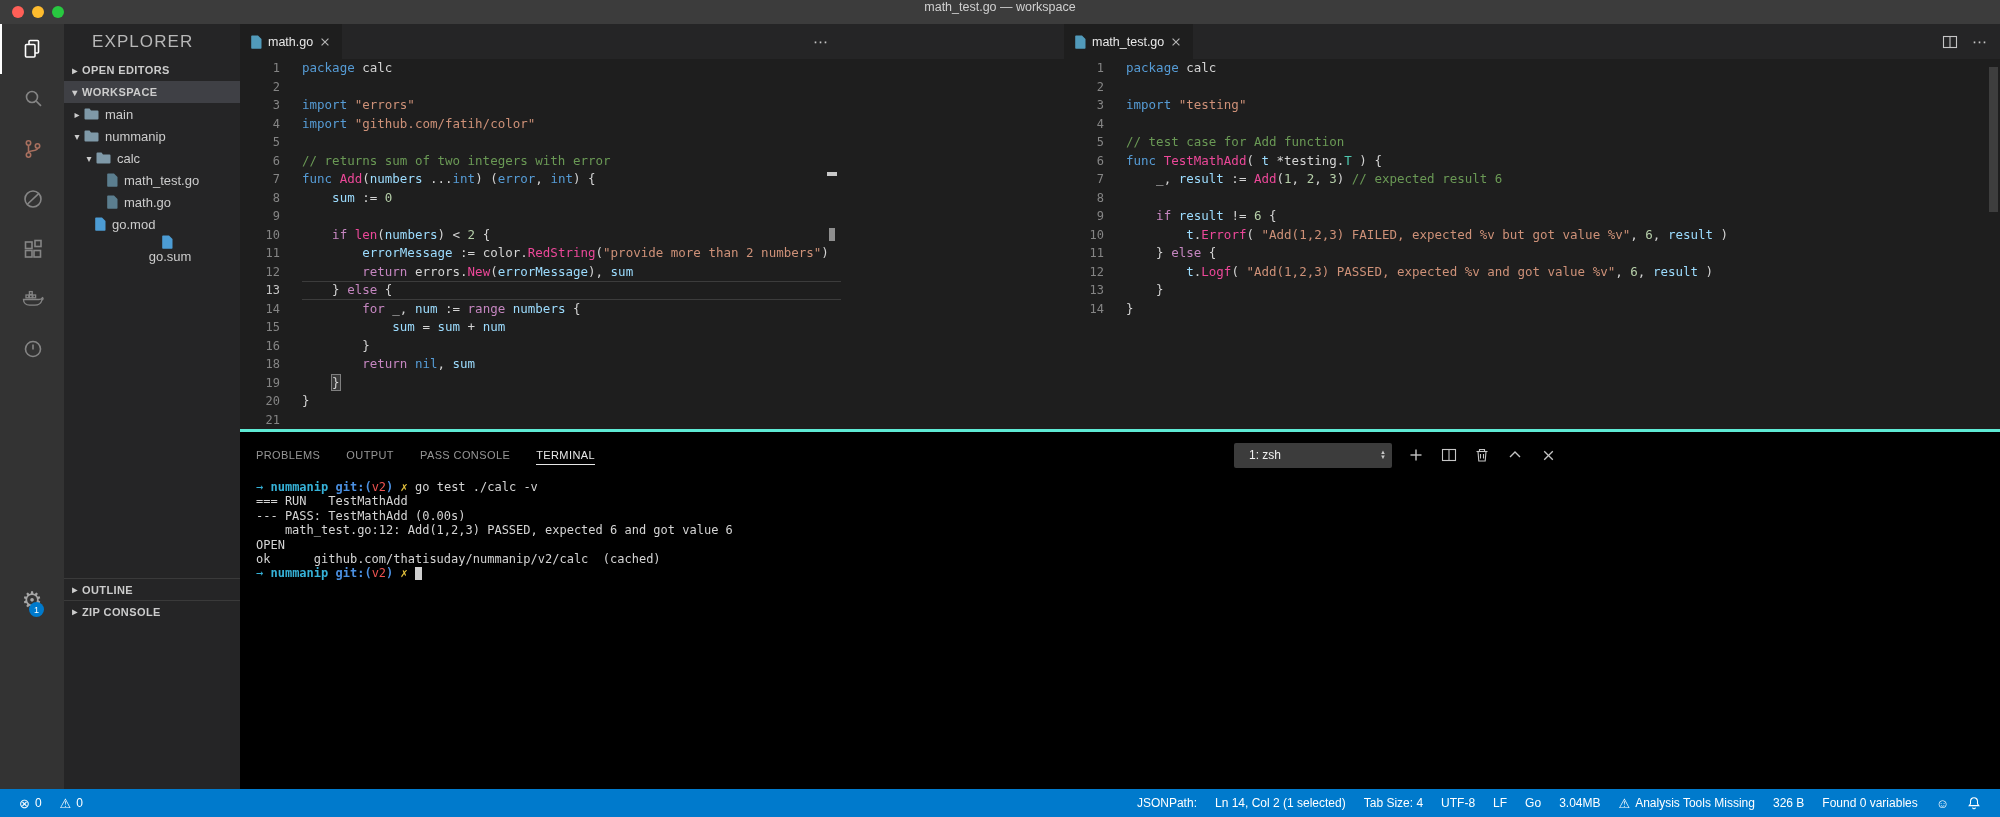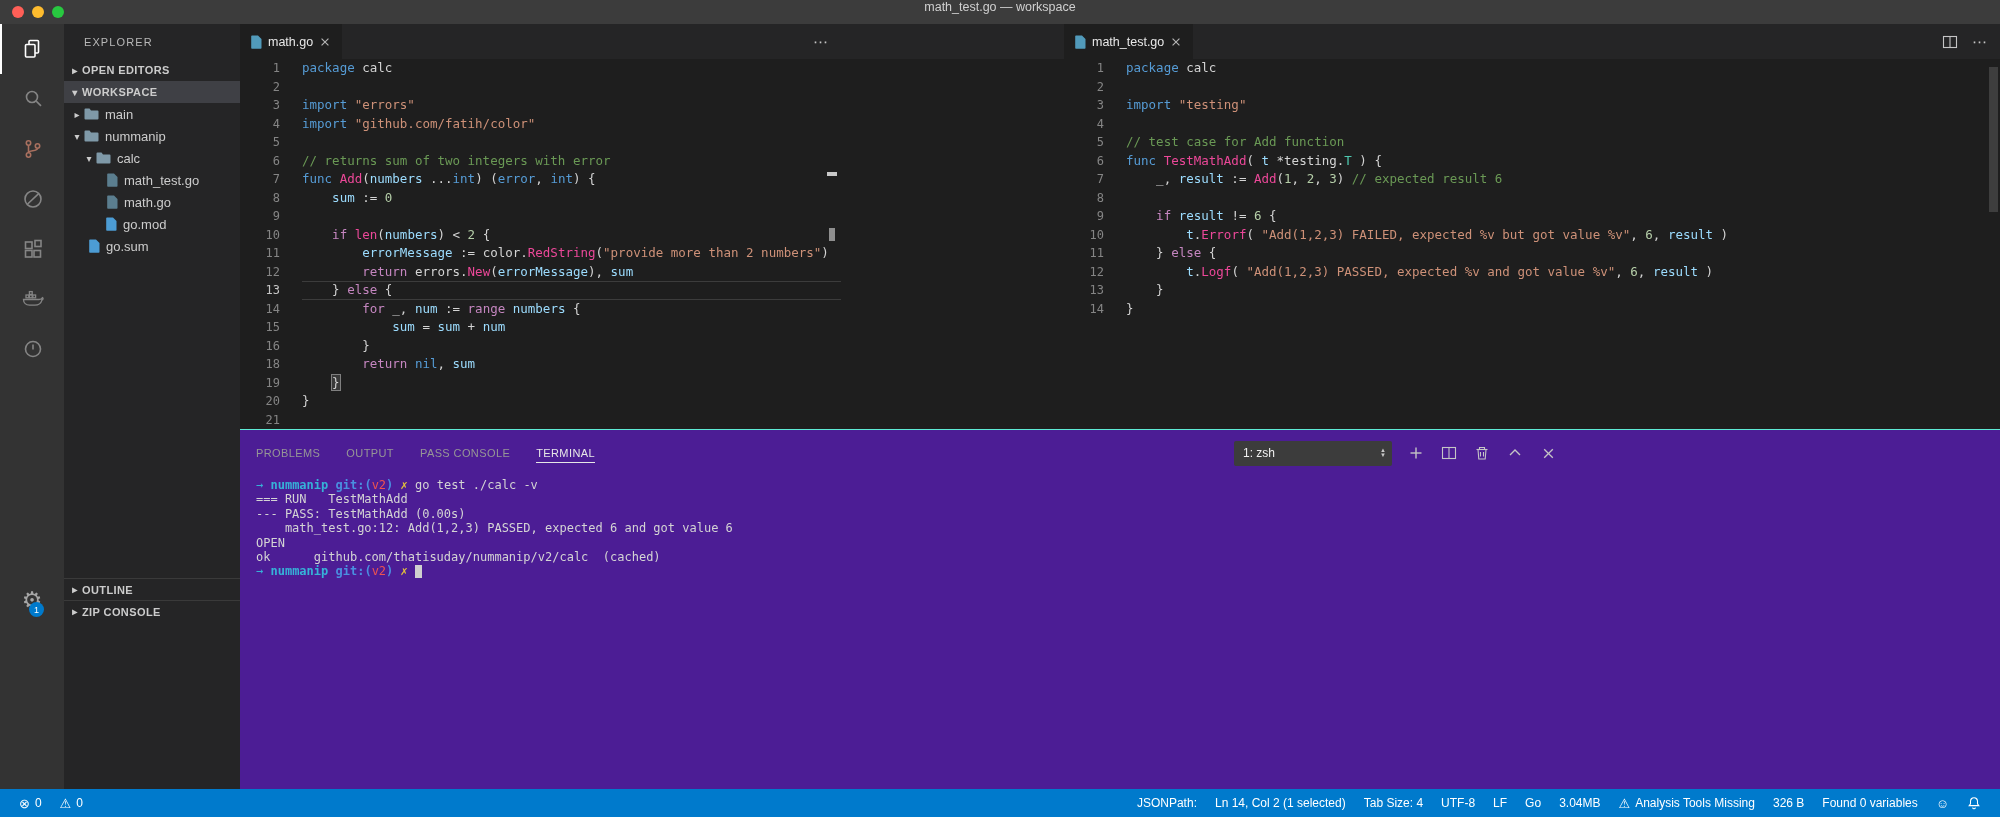--- a/index.html
+++ b/index.html
@@ -14,21 +14,21 @@
   .win-title{font-size:12.5px;color:#d0d0d0}
   
   .main{display:flex;height:765px}
   .activitybar{width:64px;background:#333333;flex:none;position:relative}
   .ab-item{height:50px;display:flex;align-items:center;justify-content:center;color:#858585;border-left:2px solid transparent}
   .ab-item.active{color:#ffffff;border-left-color:#ffffff}
   .settings{position:absolute;top:558px;left:0;width:64px;height:36px;display:flex;align-items:center;justify-content:center;color:#a6a6a6;font-size:23px}
   .badge{position:absolute;left:29px;top:578px;width:15px;height:15px;border-radius:50%;background:#007acc;color:#fff;font-size:9px;display:flex;align-items:center;justify-content:center}
   
   .sidebar{width:176px;background:#252526;flex:none;position:relative;color:#cccccc;overflow:hidden}
-  .sb-title{height:35px;display:flex;align-items:center;padding-left:20px;font-size:11px;letter-spacing:1.1px;color:#b8b8b8}
+  .sb-title{height:35px;display:flex;align-items:center;padding-left:28px;font-size:17px;letter-spacing:1.1px;color:#b8b8b8}
   .section-row{height:22px;display:flex;align-items:center;font-size:11px;font-weight:bold;letter-spacing:.4px;color:#cccccc;padding-left:4px}
   .section-row.selected{background:#3f4045}
   .chev{width:14px;flex:none;text-align:center;font-size:10px;color:#cccccc}
   .tree-row{height:22px;display:flex;align-items:center;font-size:13px;color:#cccccc}
   .tree-row .ficon{flex:none;margin-right:6px;display:flex;align-items:center}
   .sb-bottom{position:absolute;left:0;right:0;top:554px}
   .sb-bottom .section-row{border-top:1px solid #3a3a3a}
   
   .center{flex:1;display:flex;flex-direction:column;min-width:0}
   .editor-row{height:419px;display:flex}
@@ -48,27 +48,27 @@
   .cl.cur .ln{color:#c6c6c6}
   .cl.cur::before{content:"";position:absolute;left:62px;right:0;top:0;bottom:0;
                   border-top:1px solid #3c3c3c;border-bottom:1px solid #3c3c3c;pointer-events:none}
   .tk-k{color:#569cd6}.tk-c{color:#c586c0}.tk-f{color:#ec4899}.tk-s{color:#ce9178}
   .tk-m{color:#6a9955}.tk-n{color:#b5cea8}.tk-v{color:#9cdcfe}.tk-t{color:#4ec9b0}.tk-p{color:#d4d4d4}
   .tk-b{color:#d4d4d4;background:rgba(110,110,110,.35);outline:1px solid #7f7f7f}
   .ov1{position:absolute;right:4px;top:113px;width:10px;height:4px;background:#c8c8c8}
   .ov2{position:absolute;right:6px;top:169px;width:6px;height:13px;background:#8f8f8f}
   .vscroll{position:absolute;right:2px;top:8px;width:9px;height:145px;background:rgba(130,130,130,.32)}
   
-  .panel{height:420px;border-top:1px solid #5eead4;background:#4c1d95;position:relative}
+  .panel{height:420px;border-top:3px solid #5eead4;background:#000000;position:relative}
   .panel-header{height:46px;display:flex;align-items:center;padding-left:16px}
   .ptab{font-size:11px;color:#969696;letter-spacing:.4px;margin-right:26px;padding:4px 0 3px 0;border-bottom:1px solid transparent}
   .ptab.active{color:#e7e7e7;border-bottom-color:#e7e7e7}
   .panel-controls{position:absolute;left:994px;top:0;height:46px;display:flex;align-items:center}
   .term-select{width:158px;height:25px;background:#3c3c3c;color:#f0f0f0;font-size:12px;border-radius:2px;
-               display:flex;align-items:center;justify-content:space-between;padding:0 6px 0 9px}
+               display:flex;align-items:center;justify-content:space-between;padding:0 6px 0 15px}
   .sel-arrows{display:flex;flex-direction:column;font-size:6px;line-height:5px;color:#c8c8c8}
   .picon{width:18px;height:18px;margin-left:15px;color:#c5c5c5;display:flex;align-items:center;justify-content:center;font-size:16px}
   .terminal{padding:2px 0 0 16px;font-family:"DejaVu Sans Mono",monospace;font-size:12px;color:#cccccc}
   .tlrow{height:14.4px;line-height:14.4px;white-space:pre}
   .tk-ta{color:#36b2d8}.tk-tc{color:#36b2d8;font-weight:bold}.tk-tb{color:#4a8fe0;font-weight:bold}
   .tk-tr{color:#ef5350;font-weight:normal}.tk-ty{color:#e2c03c}
   .cursor{display:inline-block;width:7px;height:13px;background:#cfcfcf;vertical-align:middle}
   
   .statusbar{height:28px;background:#007acc;color:#ffffff;display:flex;align-items:center;padding:0 10px;font-size:12px}
   .sb-left{display:flex;align-items:center;height:100%}
@@ -213,29 +213,29 @@
             <span>math_test.go</span>
           </div>
           <div class="tree-row" style="padding-left: 43px;">
             <span class="ficon" style="color: rgb(91, 126, 143);">
               <svg width="11" height="14" viewBox="0 0 11 14">
                 <path d="M1 .5h6l3.5 3.5v9a.8.8 0 0 1-.8.8H1a.8.8 0 0 1-.8-.8v-12A.8.8 0 0 1 1 .5z" fill="currentColor"></path>
               </svg>
             </span>
             <span>math.go</span>
           </div>
-          <div class="tree-row" style="padding-left: 42px; text-align: center;">
+          <div class="tree-row" style="padding-left: 31px; text-align: center;">
             <span class="ficon" style="color: rgb(76, 156, 212);">
               <svg width="11" height="14" viewBox="0 0 11 14">
                 <path d="M1 .5h6l3.5 3.5v9a.8.8 0 0 1-.8.8H1a.8.8 0 0 1-.8-.8v-12A.8.8 0 0 1 1 .5z" fill="currentColor"></path>
               </svg>
             </span>
             <span>go.mod</span>
           </div>
-          <div class="tree-row" style="padding-left: 25px;">
+          <div class="tree-row" style="padding-left: 36px; flex-direction: column;">
             <span class="ficon" style="color: rgb(76, 156, 212);">
               <svg width="11" height="14" viewBox="0 0 11 14">
                 <path d="M1 .5h6l3.5 3.5v9a.8.8 0 0 1-.8.8H1a.8.8 0 0 1-.8-.8v-12A.8.8 0 0 1 1 .5z" fill="currentColor"></path>
               </svg>
             </span>
             <span>go.sum</span>
           </div>
         </div>
       <div class="sb-bottom" id="sidebar-sections-bottom">
           <div class="section-row">

